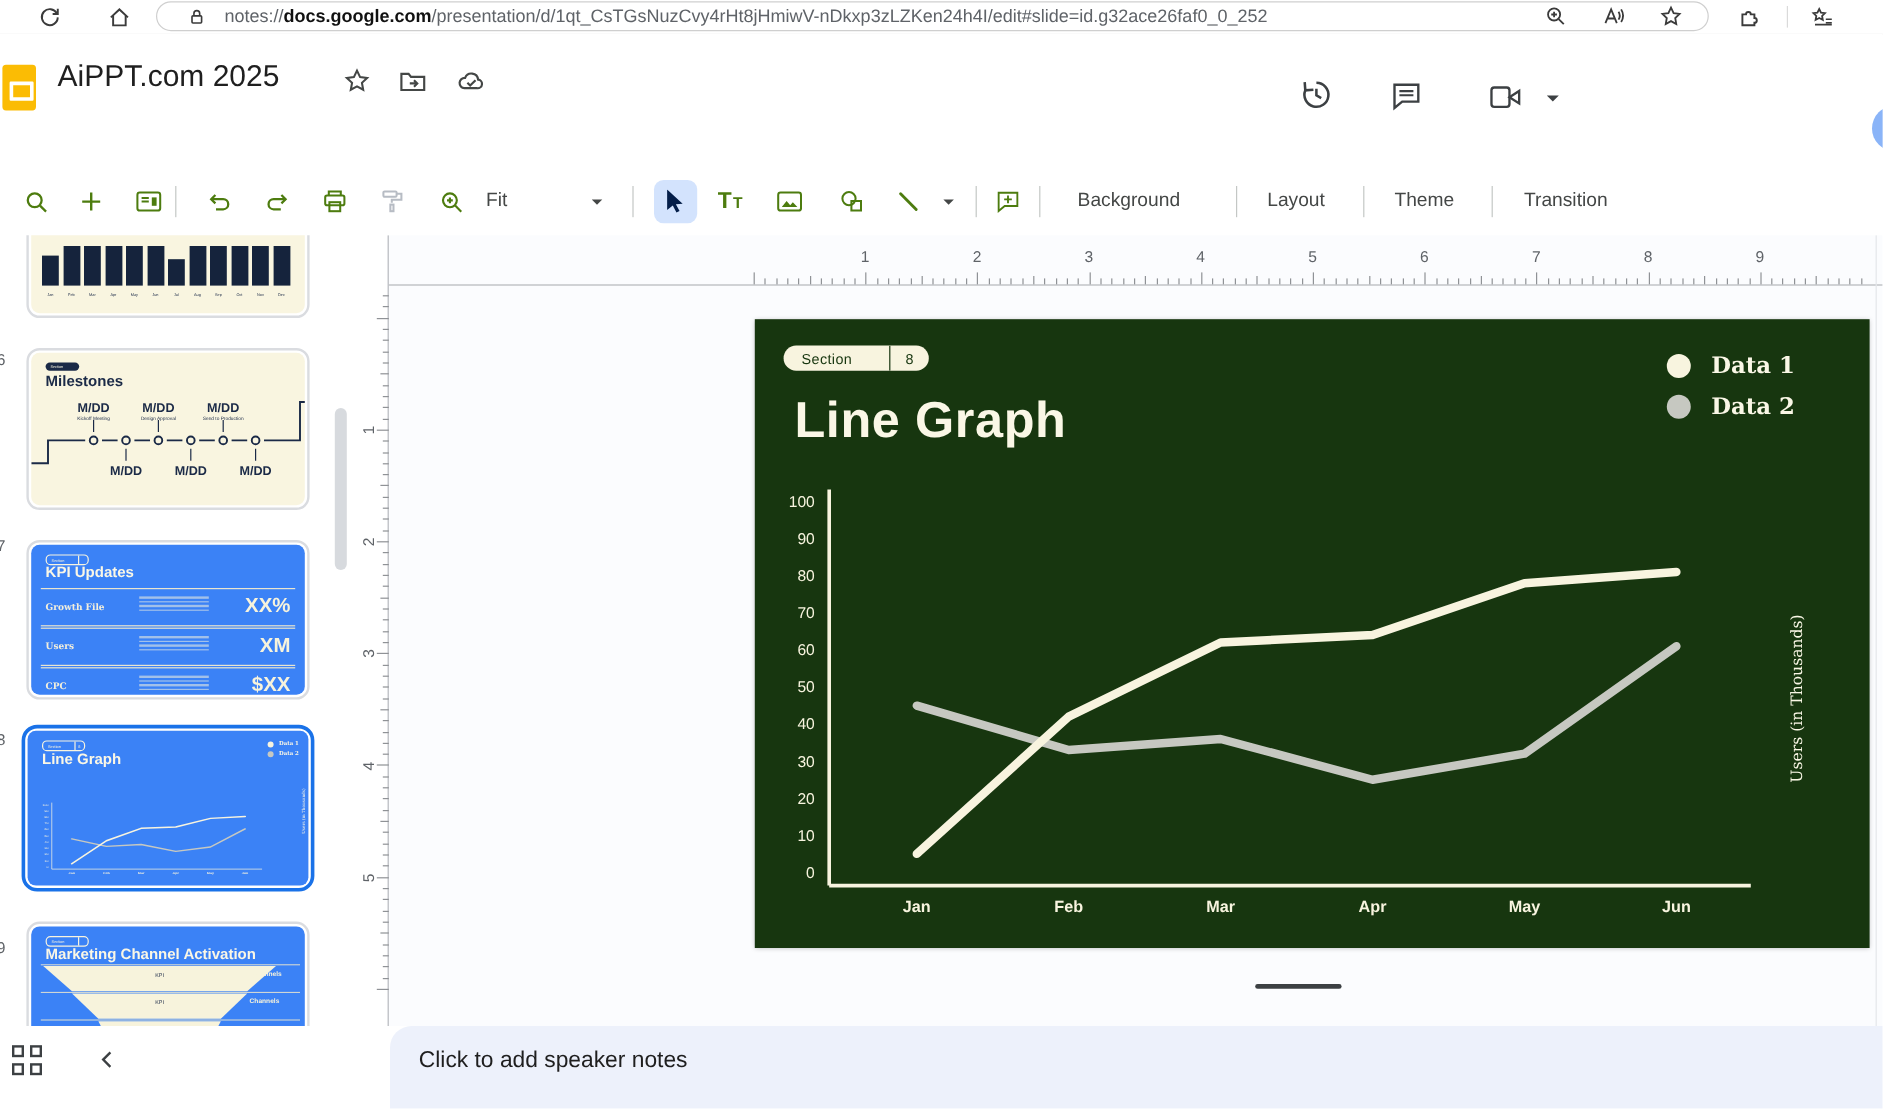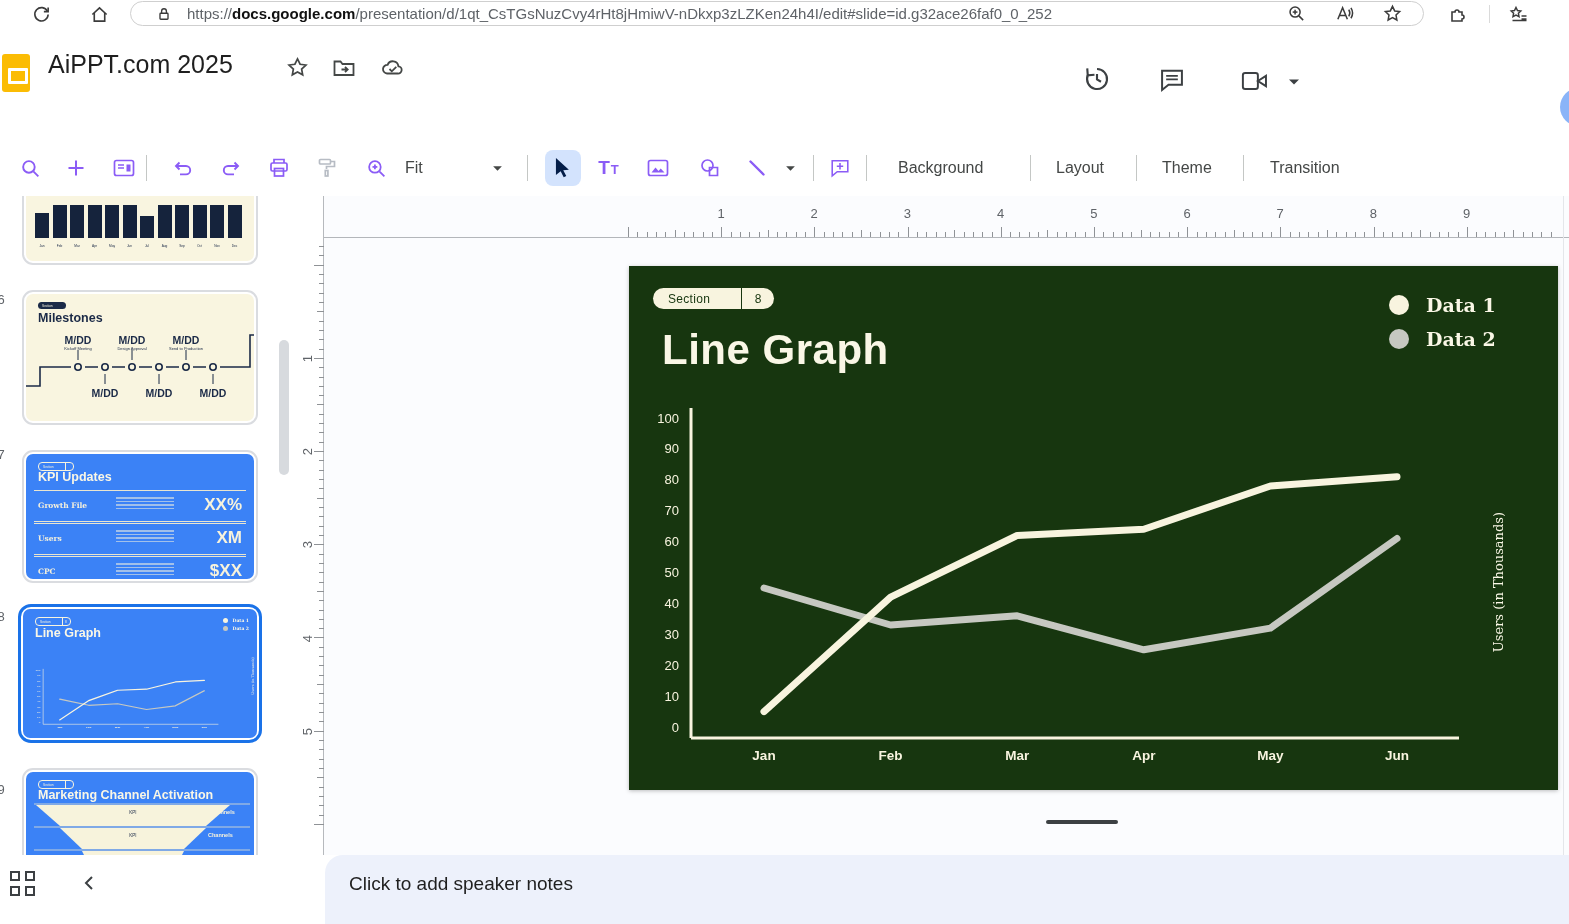--- a/index.html
+++ b/index.html
@@ -32,21 +32,21 @@
   .slideshow{position:absolute;left:1338px;top:26px;width:207px;height:51px;border:1px solid #767b80;border-radius:26px;
              display:flex;align-items:stretch;box-sizing:border-box;background:#fff;}
   .ss-label{flex:1;display:flex;align-items:center;justify-content:center;font-size:18px;color:#1f1f1f;}
   .ss-div{width:1px;background:#b9bdc1;}
   .ss-caret{width:44px;display:flex;align-items:center;justify-content:center;color:#3c4043;}
   .avatar{position:absolute;left:1560px;top:60px;width:38px;height:38px;border-radius:50%;background:#8ab4f8;}
 
   
   .toolbar{position:absolute;left:0;top:140px;right:0;height:56px;background:#fff;}
   .tb{position:absolute;top:10px;width:36px;height:36px;border-radius:8px;display:flex;align-items:center;
-      justify-content:center;color:#8b5cf6;}
+      justify-content:center;color:#4d7c0f;}
   .tb.sel{background:#d3e3fd;color:#041e49;}
   .tb-sep{position:absolute;top:15px;width:1px;height:26px;background:#c4c7c5;}
   .tb-text{position:absolute;top:10px;height:36px;display:flex;align-items:center;padding:0 14px;font-size:16px;
            color:#444746;border-radius:8px;}
   .fit{position:absolute;left:395px;top:10px;width:118px;height:36px;display:flex;align-items:center;
        justify-content:space-between;padding:0 10px;box-sizing:border-box;color:#444746;font-size:16px;}
   .texttool{font-variant:small-caps;font-weight:700;font-size:19px;letter-spacing:1px;}
 
   
   .main{position:absolute;left:0;top:196px;width:1569px;height:659px;overflow:hidden;background:#fff;}
@@ -140,21 +140,21 @@
           <path d="M4.5,8.3 V17 H15.5 V8.3"></path>
       </svg>
     </div>
     <div class="url-bar">
       <span class="b-ic" style="position:static;margin-left:22px">
         <svg width="16" height="16" viewBox="0 0 20 20" fill="none" stroke="currentColor" stroke-width="1.7">
           <rect x="5" y="9" width="10" height="7.5" rx="1"></rect>
             <path d="M7,9 V6.5 a3,3 0 0 1 6,0 V9"></path>
         </svg>
       </span>
-      <span class="url-text"><span class="dim">https://</span><span class="dom">docs.google.com</span><span class="dim">/presentation/d/1qt_CsTGsNuzCvy4rHt8jHmiwV-nDkxp3zLZKen24h4I/edit#slide=id.g32ace26faf0_0_252</span></span>
+      <span class="url-text"><span class="dim">notes://</span><span class="dom">docs.google.com</span><span class="dim">/presentation/d/1qt_CsTGsNuzCvy4rHt8jHmiwV-nDkxp3zLZKen24h4I/edit#slide=id.g32ace26faf0_0_252</span></span>
       <span class="url-actions">
         <span class="b-ic2">
           <svg width="19" height="19" viewBox="0 0 20 20" fill="none" stroke="currentColor" stroke-width="1.6">
             <circle cx="8.5" cy="8.5" r="5.3"></circle>
               <line x1="12.5" y1="12.5" x2="17" y2="17"></line>
             <line x1="8.5" y1="6" x2="8.5" y2="11"></line>
               <line x1="6" y1="8.5" x2="11" y2="8.5"></line>
           </svg>
         </span>
         <span class="b-ic2">

